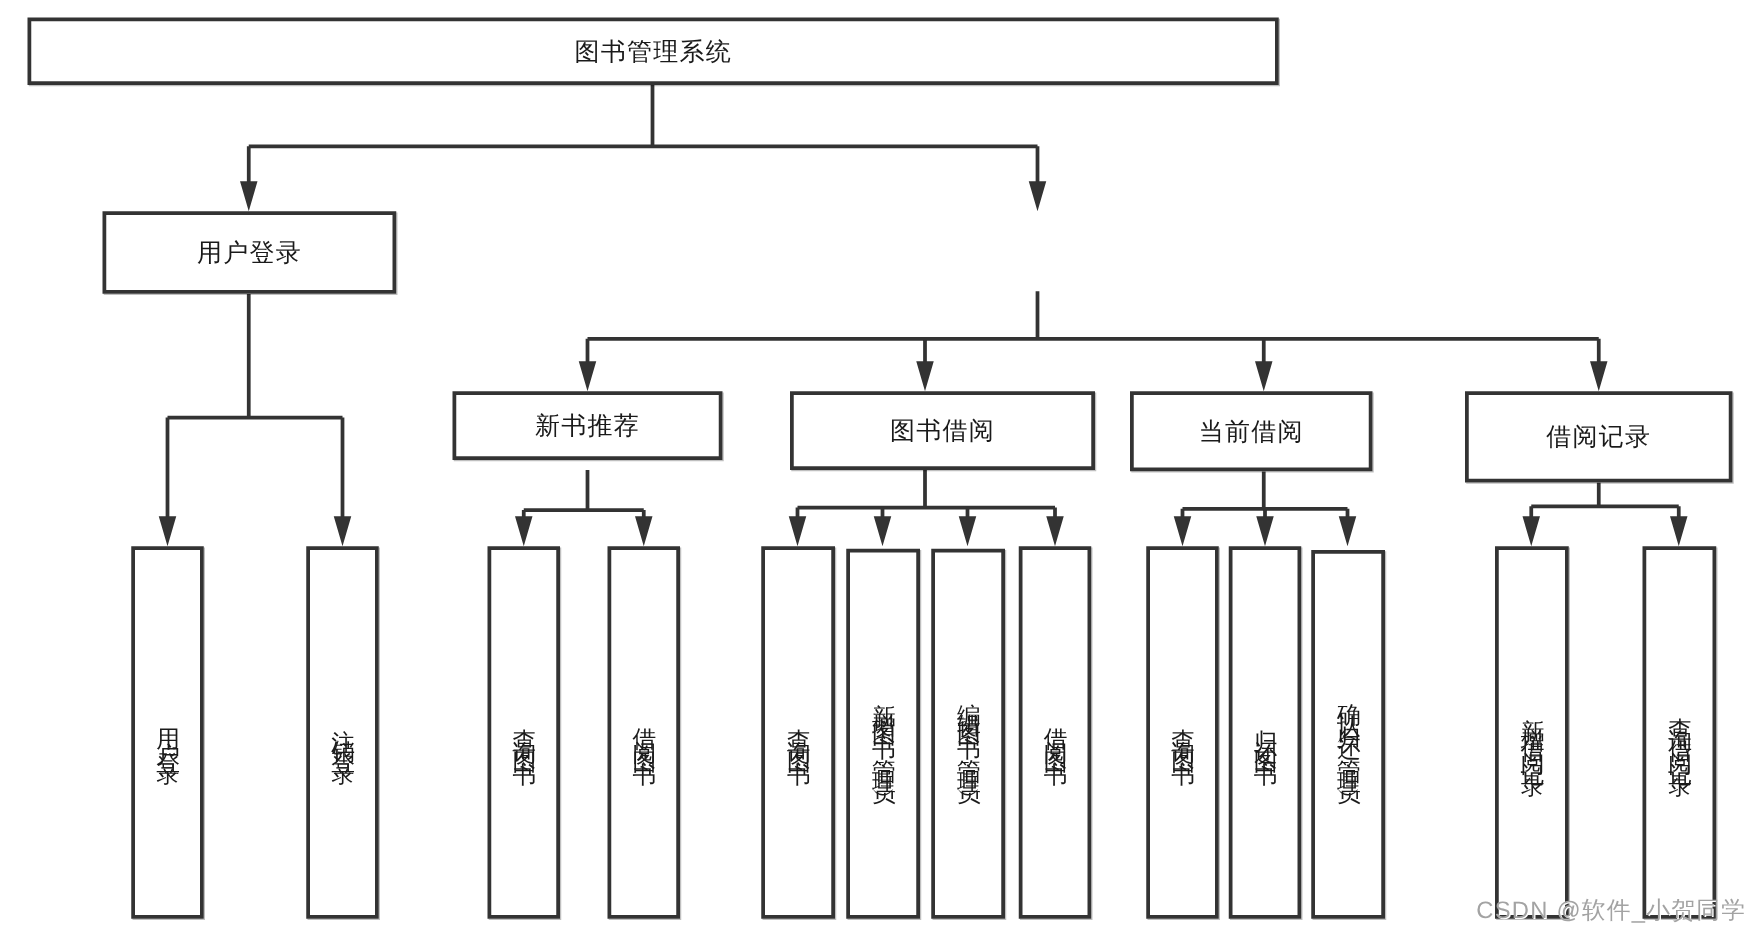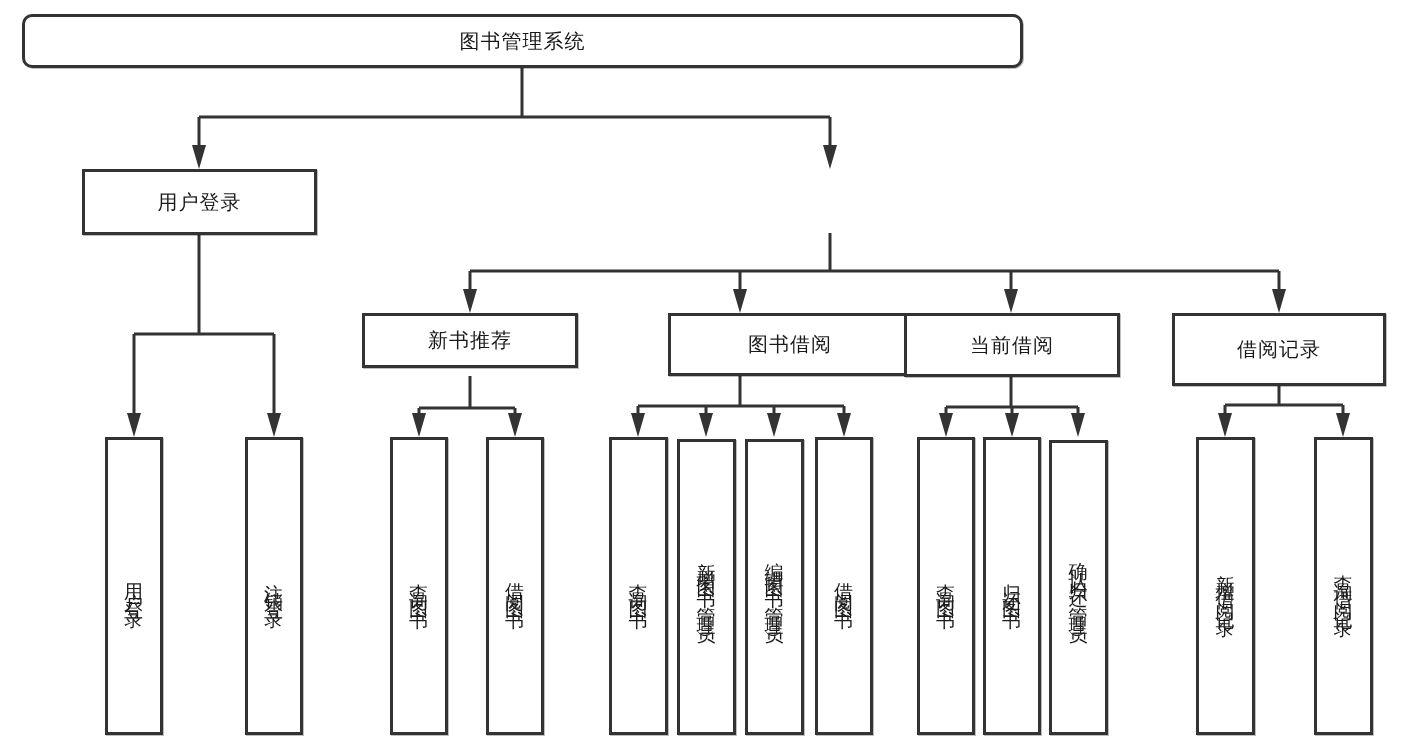--- a/index.html
+++ b/index.html
@@ -62,41 +62,42 @@
     <path fill="#333333" stroke="none" d="
       M192,145 h14 l-7,24 z  M823,145 h14 l-7,24 z
       M127,413 h14 l-7,24 z  M267,413 h14 l-7,24 z
       M463,289 h14 l-7,24 z  M733,289 h14 l-7,24 z  M1004,289 h14 l-7,24 z  M1272,289 h14 l-7,24 z
       M412,413 h14 l-7,24 z  M508,413 h14 l-7,24 z
       M631,413 h14 l-7,24 z  M699,413 h14 l-7,24 z  M767,413 h14 l-7,24 z  M837,413 h14 l-7,24 z
       M939,413 h14 l-7,24 z  M1005,413 h14 l-7,24 z  M1071,413 h14 l-7,24 z
       M1218,413 h14 l-7,24 z M1336,413 h14 l-7,24 z"></path>
   </svg>
 
-  <div class="box" style="left:22px;top:14px;width:1001px;height:54px;border-radius:10px;">图书管理系统</div>
+  <div class="box" style="left:22px;top:14px;width:1001px;height:54px;">图书管理系统</div>
 
   <div class="box" style="left:82px;top:169px;width:235px;height:66px;">用户登录</div>
 
   <div class="box" style="left:362px;top:313px;width:216px;height:55px;">新书推荐</div>
-  <div class="box" style="left:632px;top:313px;width:244px;height:63px;margin-left:36px;">图书借阅</div>
-  <div class="box" style="left:904px;top:313px;width:216px;height:64px;">当前借阅</div>
+  <div class="box" style="left:632px;top:313px;width:244px;height:63px;">图书借阅</div>
+  <div class="box" style="left:904px;top:313px;width:194px;height:64px;">当前借阅</div>
   <div class="box" style="left:1172px;top:313px;width:214px;height:73px;">借阅记录</div>
 
   <div class="vbox" style="left:105px;top:437px;width:58px;height:298px;">用户登录</div>
   <div class="vbox" style="left:245px;top:437px;width:58px;height:298px;">注销登录</div>
 
   <div class="vbox" style="left:390px;top:437px;width:58px;height:298px;">查询图书</div>
   <div class="vbox" style="left:486px;top:437px;width:58px;height:298px;">借阅图书</div>
 
   <div class="vbox" style="left:609px;top:437px;width:59px;height:298px;">查询图书</div>
   <div class="vbox" style="left:677px;top:439px;width:59px;height:296px;">新增图书（管理员）</div>
   <div class="vbox" style="left:745px;top:439px;width:59px;height:296px;">编辑图书（管理员）</div>
   <div class="vbox" style="left:815px;top:437px;width:58px;height:298px;">借阅图书</div>
 
   <div class="vbox" style="left:917px;top:437px;width:58px;height:298px;">查询图书</div>
   <div class="vbox" style="left:983px;top:437px;width:58px;height:298px;">归还图书</div>
   <div class="vbox" style="left:1049px;top:440px;width:59px;height:295px;">确认归还（管理员）</div>
 
   <div class="vbox" style="left:1196px;top:437px;width:59px;height:298px;">新增借阅记录</div>
   <div class="vbox" style="left:1314px;top:437px;width:59px;height:298px;">查询借阅记录</div>
 
+  <div class="watermark">CSDN @软件_小贺同学</div>
 
 </div>
 
 </body></html>

